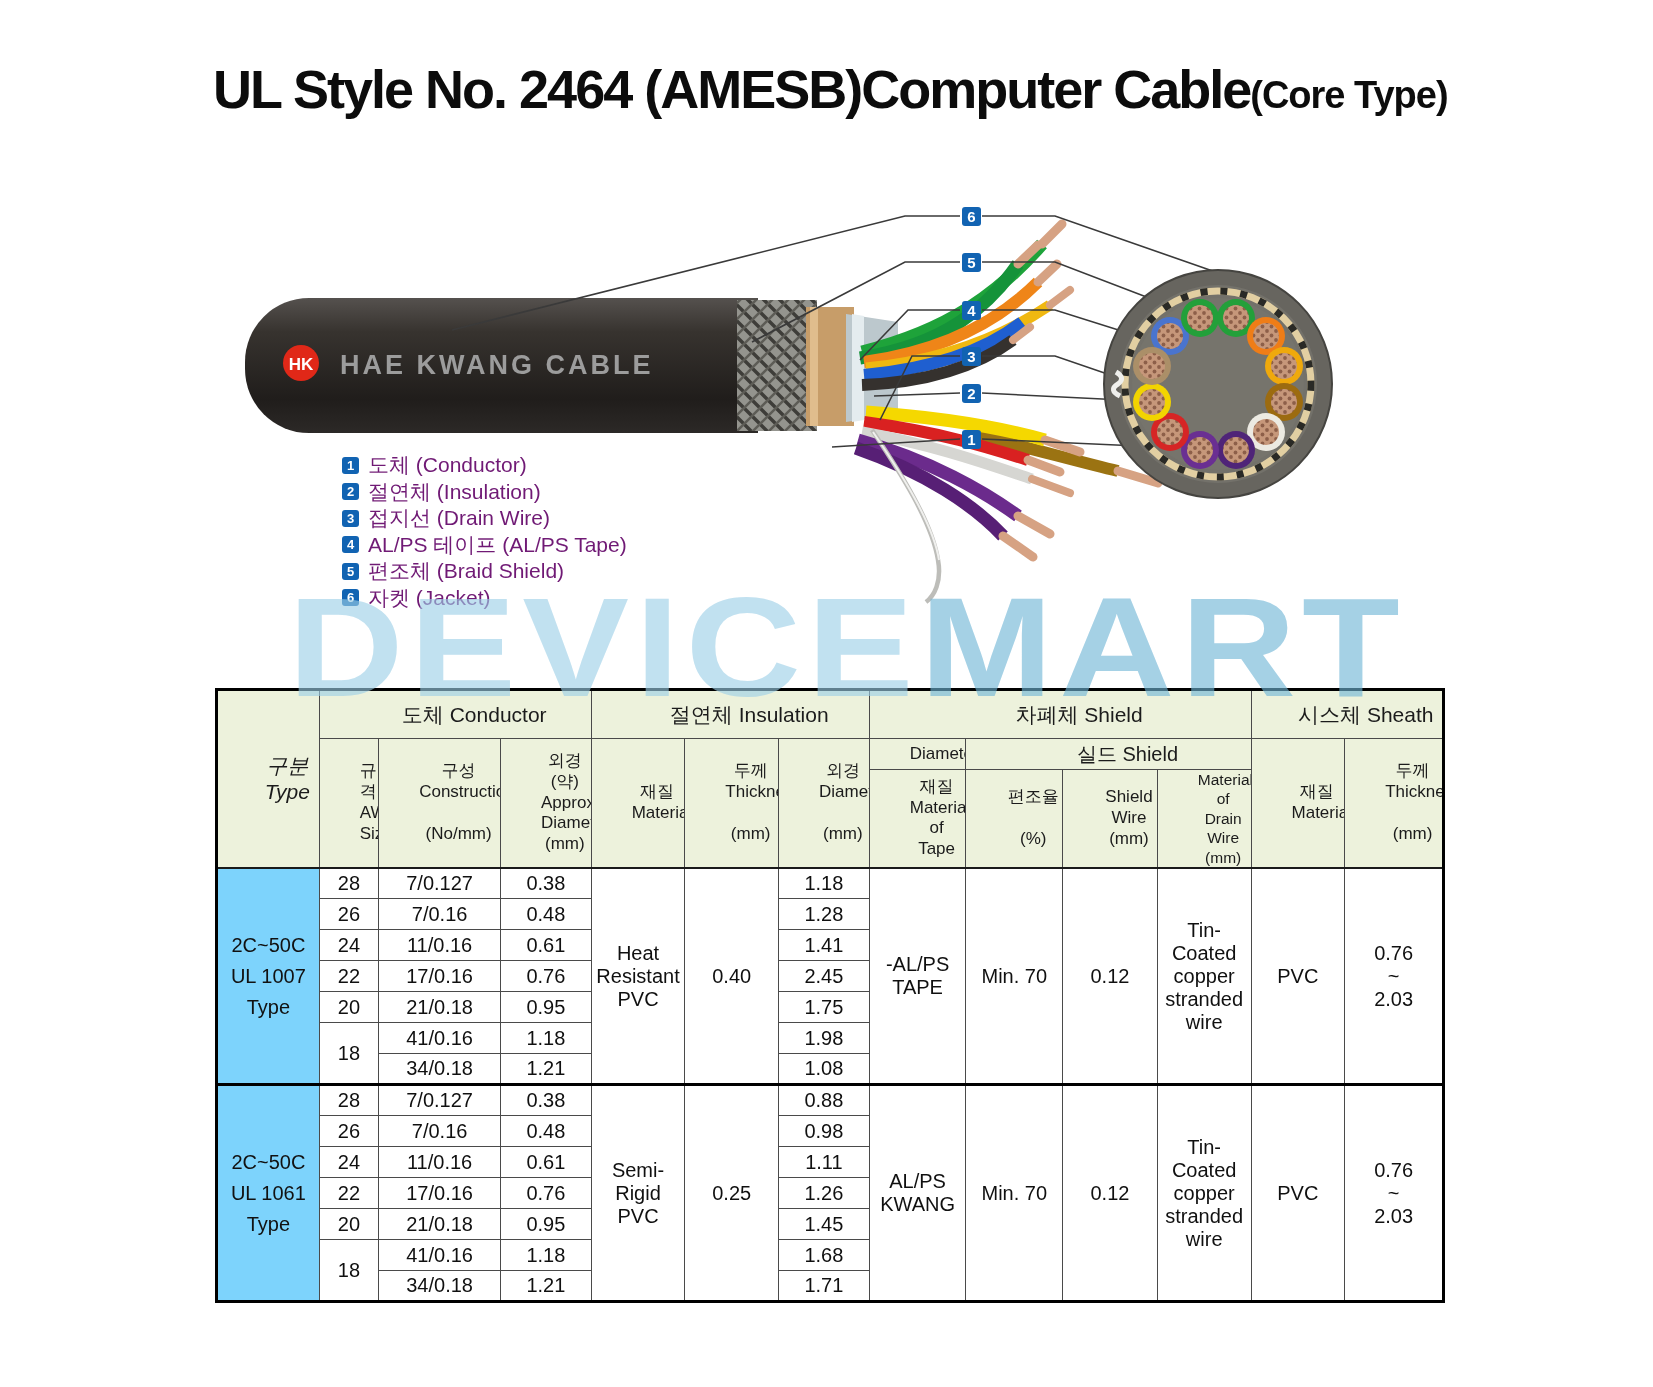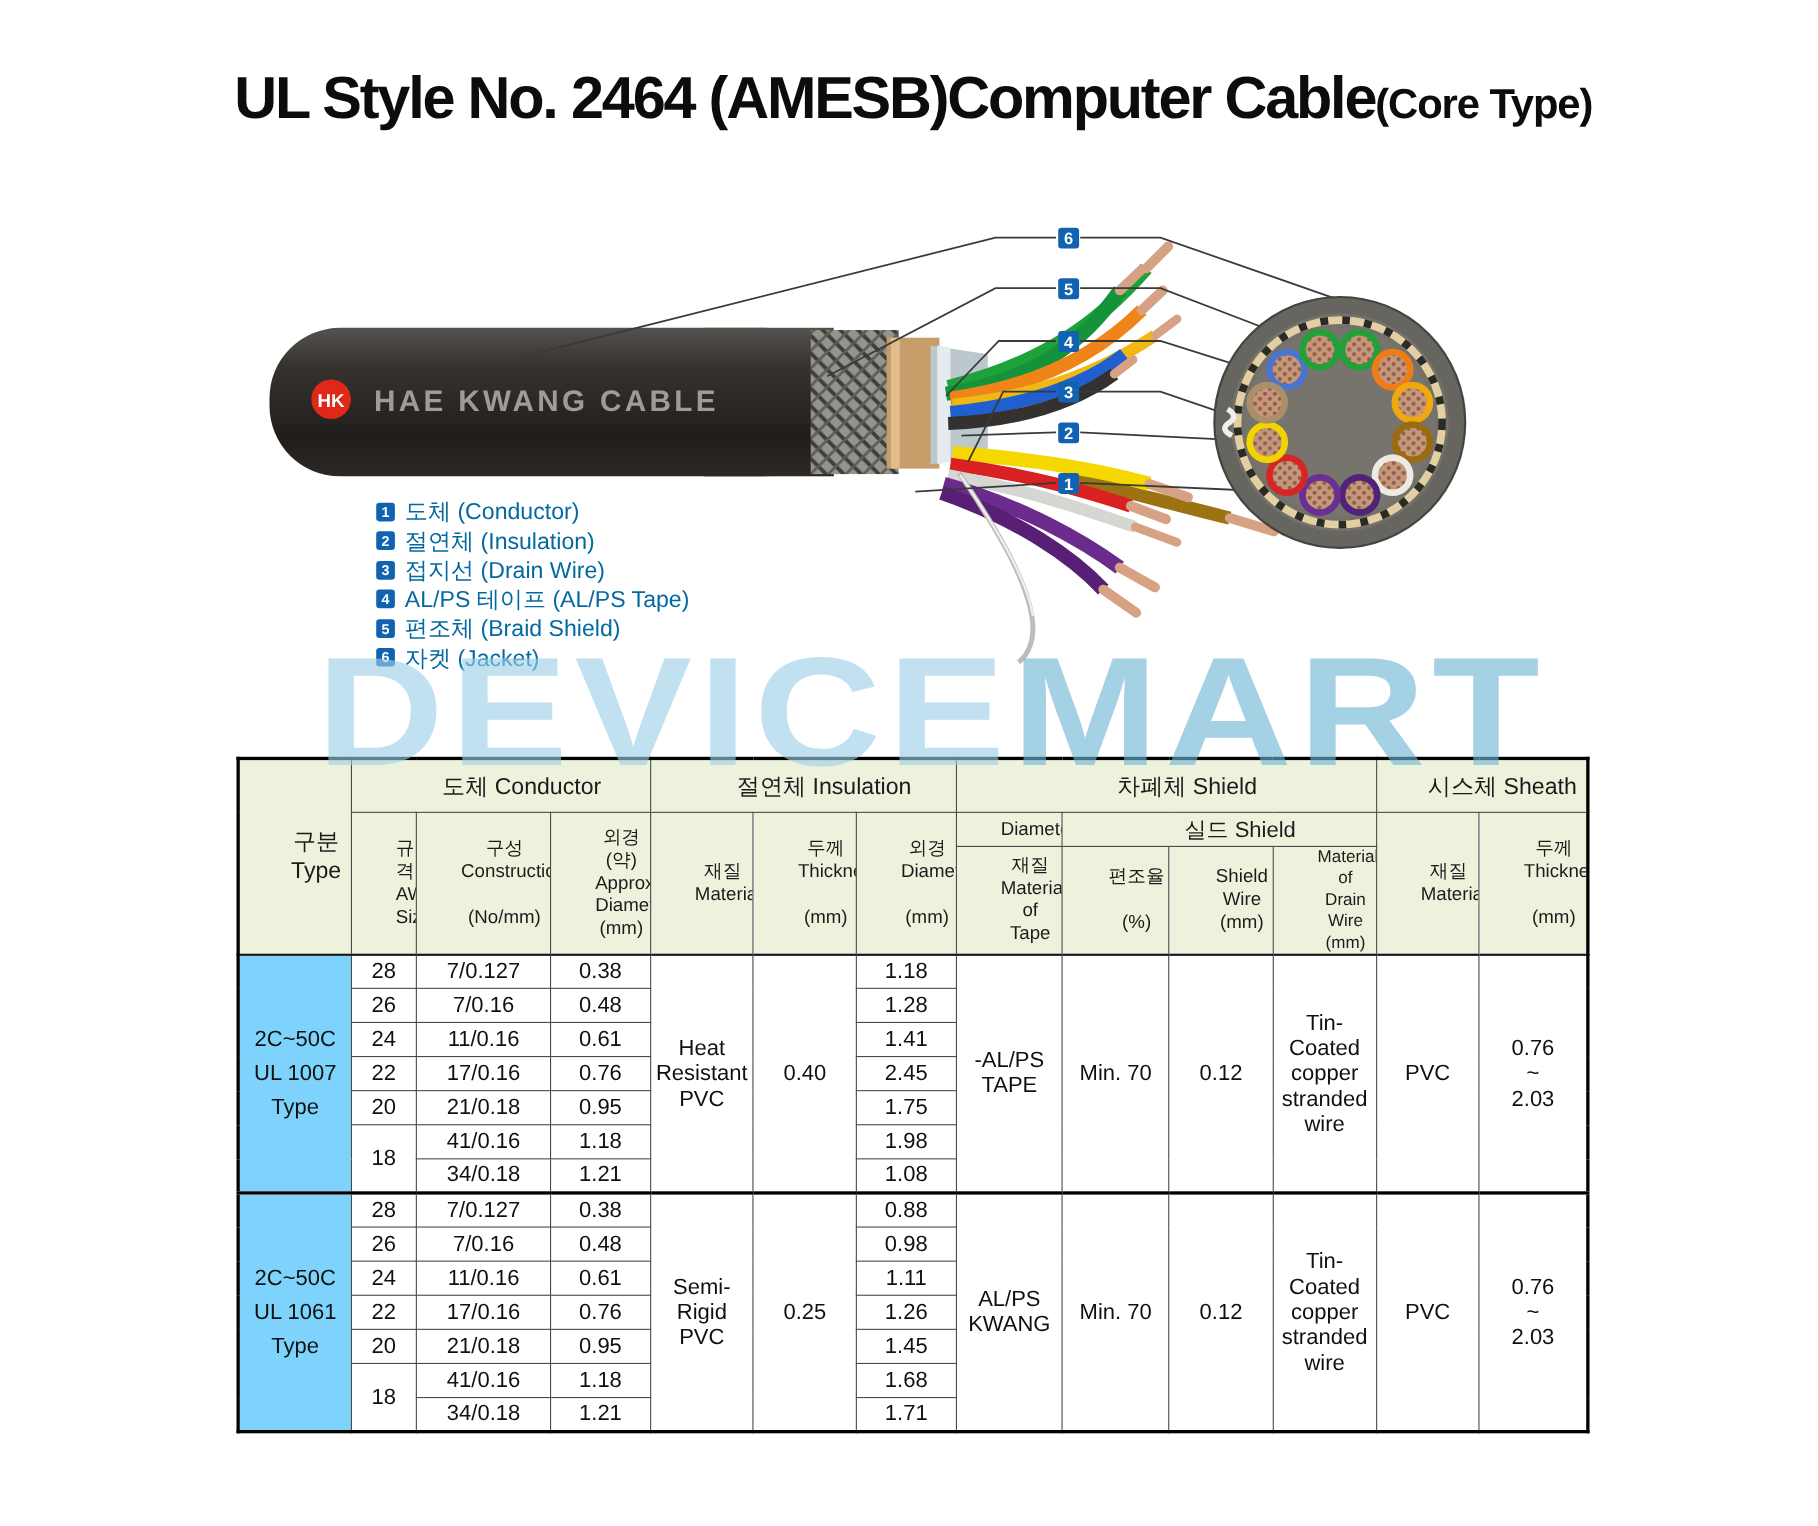--- a/index.html
+++ b/index.html
@@ -11,21 +11,21 @@
   .title .main{font-size:54px;text-align:center;}
   .title .sub{font-size:38px;letter-spacing:-1px;}
   
   .diagram{position:absolute;left:0;top:0;width:1653px;height:700px;pointer-events:none;}
   
   .legend{position:absolute;left:342px;top:452px;z-index:3;}
   .lg-row{display:flex;align-items:center;height:26.5px;}
   .lg-num{width:17px;height:17px;border-radius:3px;background:#1163b2;color:#fff;
           font-size:13px;font-weight:700;display:flex;align-items:center;justify-content:center;
           margin-right:9px;flex:0 0 auto;}
-  .lg-label{font-size:21px;color:#0369a1;white-space:nowrap;}
+  .lg-label{font-size:21px;color:#701a75;white-space:nowrap;}
   
   .watermark{position:absolute;left:288px;top:577px;z-index:6;pointer-events:none;
              font-weight:700;font-size:160px;line-height:1;letter-spacing:6px;white-space:nowrap;
              transform:scaleY(0.88);transform-origin:top left;opacity:0.62;}
   .wm1{color:#9ccfe7;}
   .wm2{color:#6fb5d6;}
   
   .tablewrap{position:absolute;left:215px;top:688px;z-index:1;}
   table.spec{border-collapse:collapse;table-layout:fixed;width:1230px;border:3px solid #000;
              background:#fff;}
@@ -221,21 +221,21 @@
           <col style="width:90px">
           <col style="width:96px">
         <col style="width:96px">
           <col style="width:94px">
           <col style="width:93px">
           <col style="width:93px">
         <col style="width:98px">
       </colgroup>
       <tbody>
           <tr class="hr1">
-        <th rowspan="3" class="leaf preline" style="font-size:21px;">구분
+        <th rowspan="3" class="leaf preline" style="font-size:21px;font-style:italic;">구분
 Type</th>
         <th colspan="3" class="group">도체 Conductor</th>
         <th colspan="3" class="group">절연체 Insulation</th>
         <th colspan="4" class="group">차폐체 Shield</th>
         <th colspan="2" class="group">시스체 Sheath</th>
       </tr>
       <tr class="hr2">
         <th rowspan="2" class="leaf preline">규격
 AWG
 Size</th>

